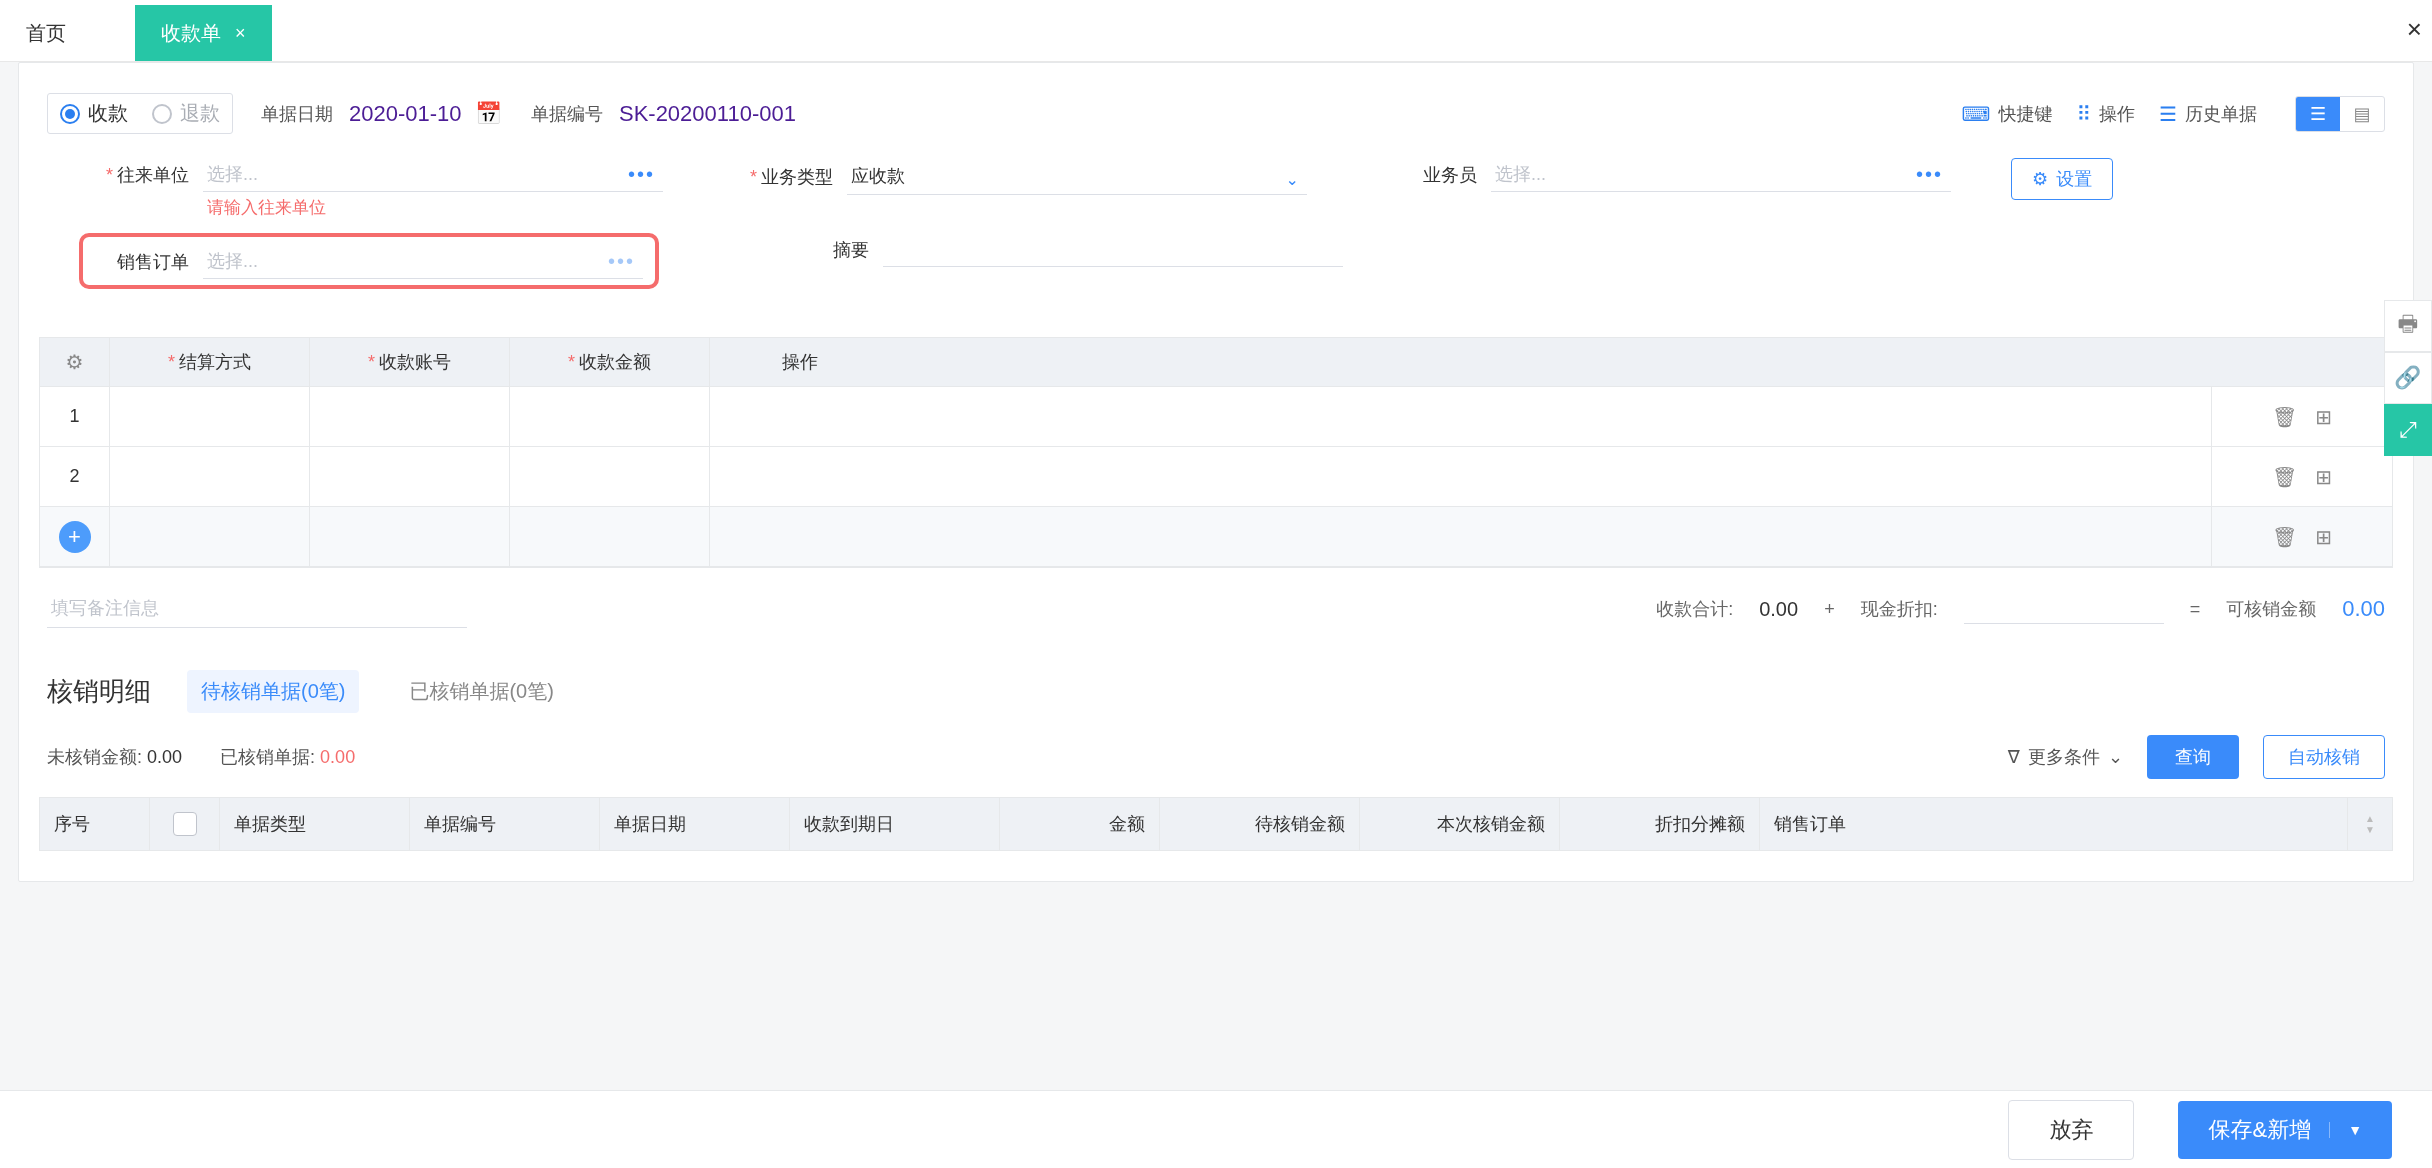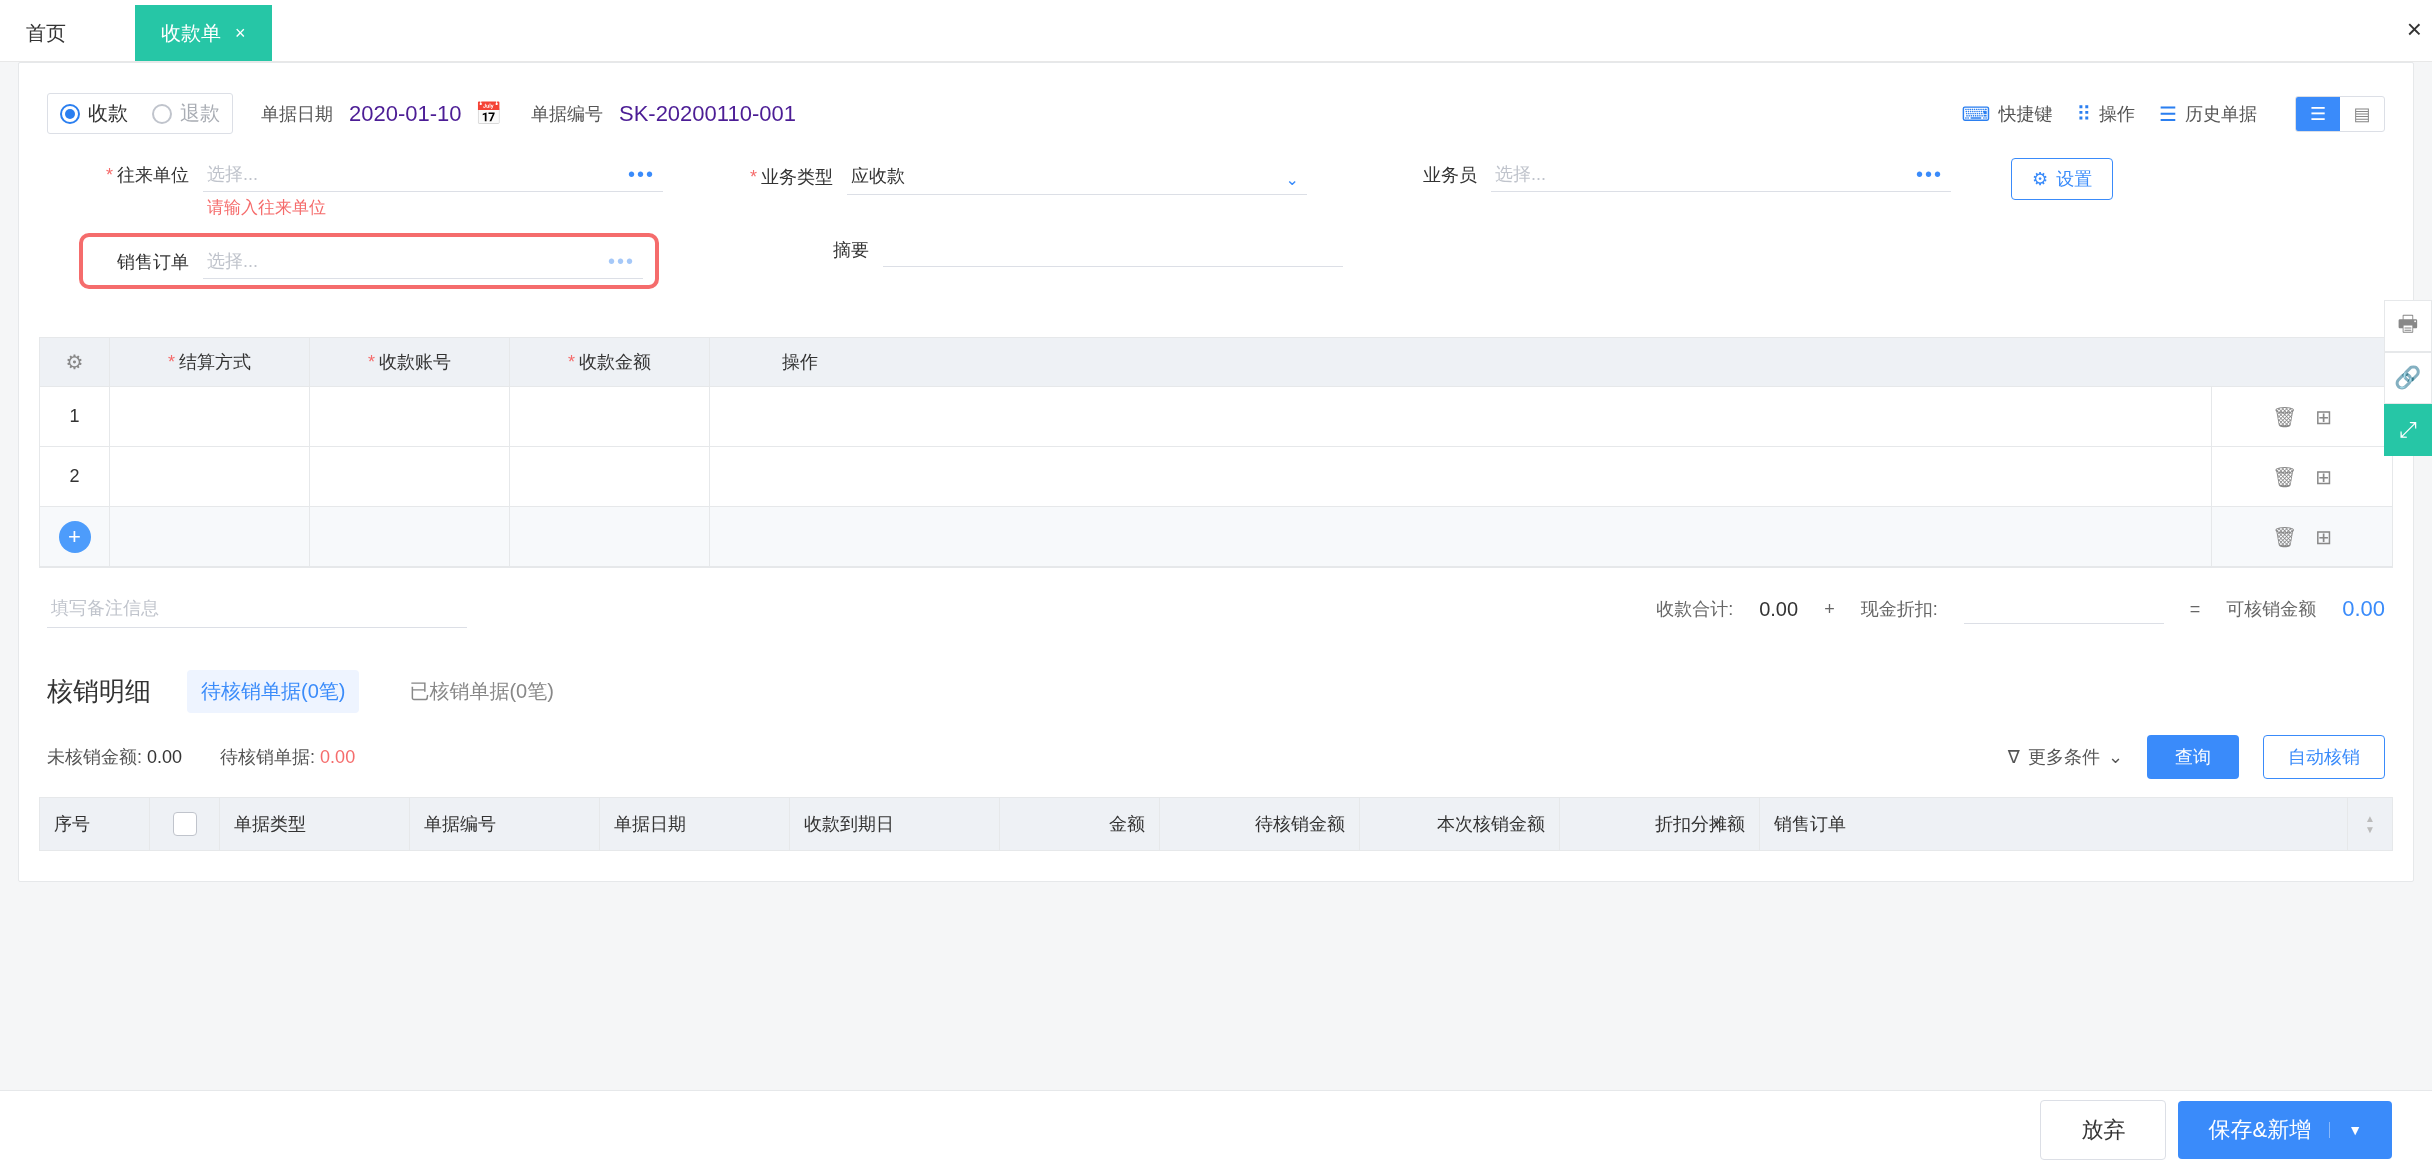--- a/index.html
+++ b/index.html
@@ -107,21 +107,21 @@
 .dc3 { width: 190px; }
 .dc4 { width: 210px; }
 .dc5 { width: 160px; justify-content: flex-end; }
 .dc6 { width: 200px; justify-content: flex-end; }
 .dc7 { width: 200px; justify-content: flex-end; }
 .dc8 { width: 200px; justify-content: flex-end; }
 .dc9 { flex: 1; }
 .dc-sort { width: 44px; justify-content: center; color: #bbb; flex-direction: column; font-size: 10px; }
 
 
-.footer { position: absolute; bottom: 0; left: 0; right: 0; height: 78px; background: #fff; border-top: 1px solid #e6e8ea; display: flex; align-items: center; justify-content: flex-end; padding: 0 40px; gap: 12px; }
+.footer { position: absolute; bottom: 0; left: 0; right: 0; height: 78px; background: #fff; border-top: 1px solid #e6e8ea; display: flex; align-items: center; justify-content: flex-end; padding: 0 40px; gap: 44px; }
 .btn-abort { background: #fff; border: 1.5px solid #dcdfe6; color: #333; border-radius: 4px; padding: 14px 40px; font-size: 22px; cursor: pointer; }
 .btn-save { background: #3a8bfa; color: #fff; border: none; border-radius: 4px; padding: 14px 30px; font-size: 22px; display: flex; align-items: center; gap: 18px; cursor: pointer; }
 .btn-save-chev { border-left: 1px solid rgba(255,255,255,.4); padding-left: 18px; font-size: 14px; }
 
 
 .side-icons { position: absolute; right: 0; top: 300px; display: flex; flex-direction: column; gap: 0; }
 .side-ico { width: 48px; height: 52px; display: flex; align-items: center; justify-content: center; font-size: 22px; color: #888; background: #fff; border: 1px solid #e6e8ea; cursor: pointer; }
 .side-ico.primary { background: #26c6a6; color: #fff; border-color: #26c6a6; }
 </style>
 </head>
@@ -301,21 +301,21 @@
       <div class="section-tab active">待核销单据(0笔)</div>
       <div class="section-tab">已核销单据(0笔)</div>
     </div>
 
     <div class="filter-row">
       <div>
         <span>未核销金额:</span>
         <span style="color:#333">0.00</span>
       </div>
       <div>
-        <span>待核销单据:</span>
+        <span>已核销单据:</span>
         <span style="color:#f56c6c">0.00</span>
       </div>
       <div class="fr-right">
         <div class="more-cond">
           <span>∇</span>
           <span>更多条件</span>
           <span>⌄</span>
         </div>
         <button class="btn-primary">查询</button>
         <button class="btn-outline">自动核销</button>

